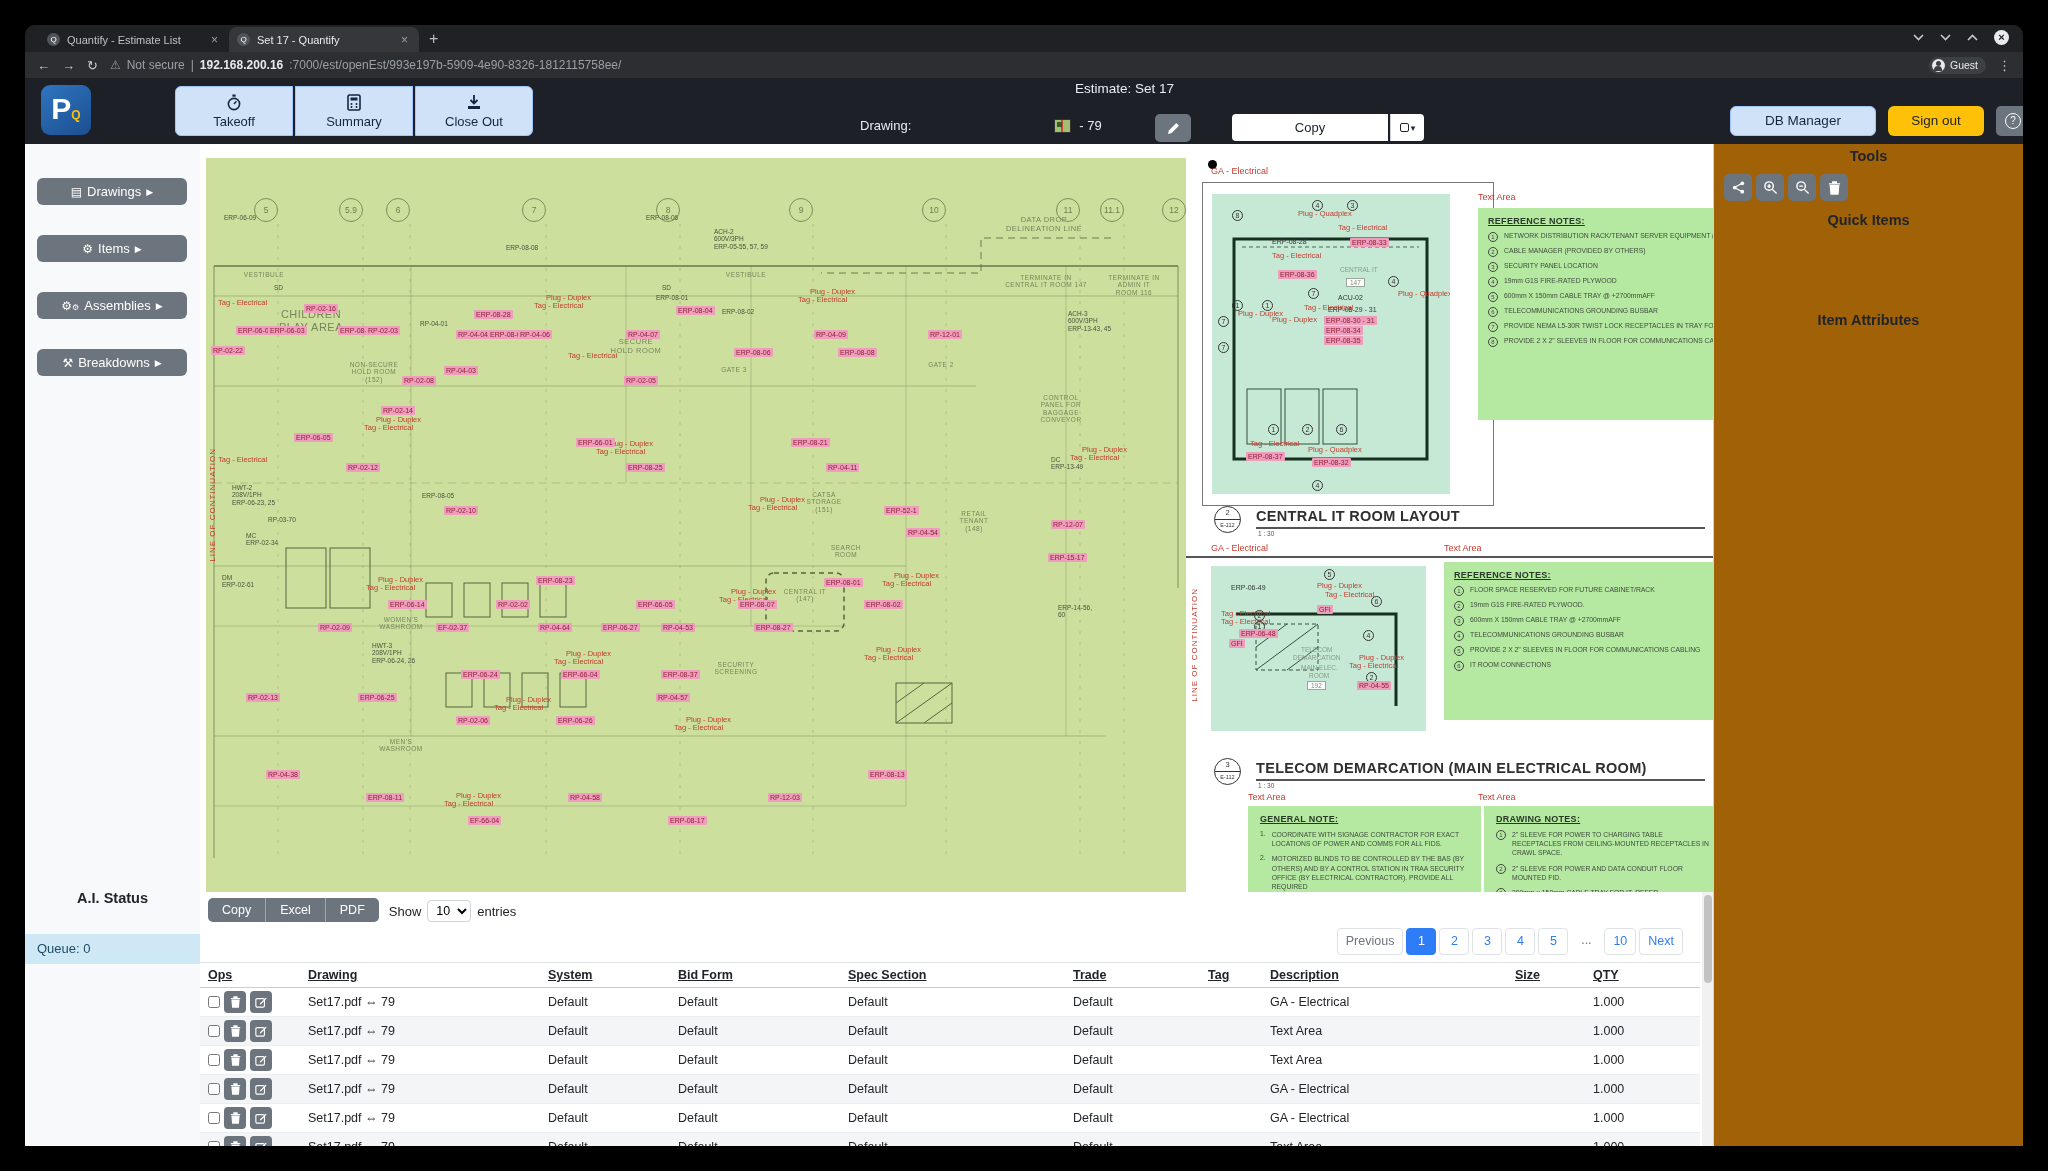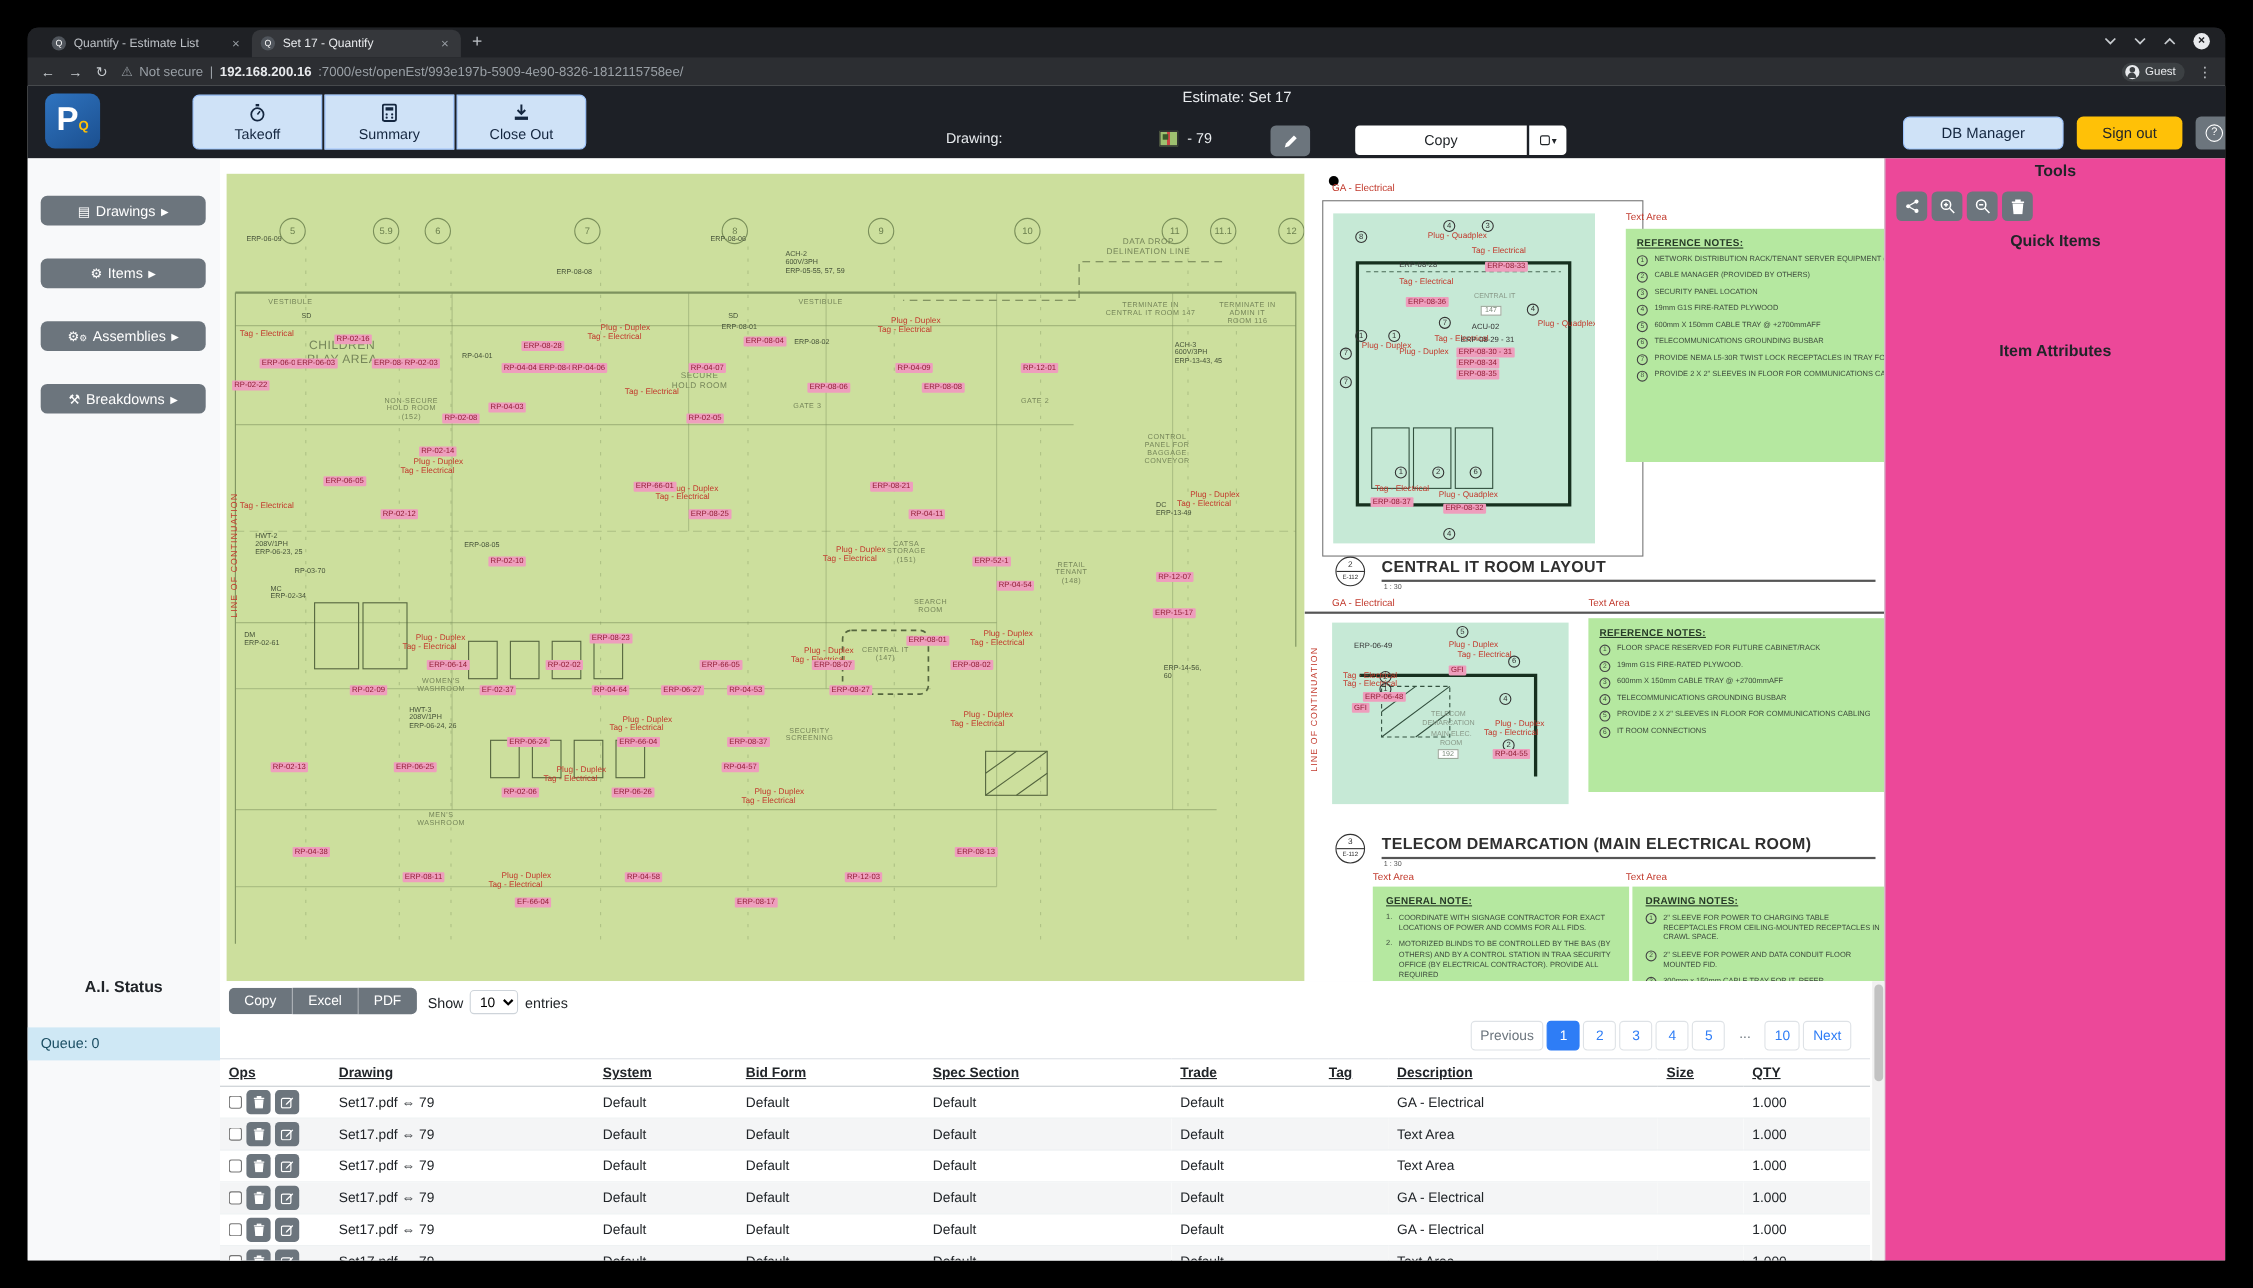--- a/index.html
+++ b/index.html
@@ -102,21 +102,21 @@
   .dtitle { position:absolute; left:70px; top:2px; right:8px; color:#2f2f2f; font-size:14.5px; font-weight:bold; border-bottom:2px solid #555; padding-bottom:3px; letter-spacing:0.3px; white-space:nowrap; overflow:hidden; }
   .dscale { position:absolute; left:72px; top:24px; font-size:6.5px; color:#555; }
   .fullline { position:absolute; left:0; width:527px; height:2px; background:#555; }
   .gnbox { position:absolute; background:#b5e8a0; padding:8px 12px; overflow:hidden; }
   #generalbox { left:62px; top:648px; width:233px; height:160px; }
   #drawnotesbox { left:298px; top:648px; width:240px; height:160px; }
   .gnbox .ntitle { font-size:9px; }
   .gnbox .nitem { font-size:6.8px; margin-bottom:6px; }
 
   
-  .tools { position:absolute; left:1688px; top:66px; width:310px; height:1002px; background:#ec4899; border-left:1px solid #d0d4d8; }
+  .tools { position:absolute; left:1688px; top:66px; width:310px; height:1002px; background:#a16207; border-left:1px solid #d0d4d8; }
   .tools h3 { text-align:center; font-size:14.5px; color:#212529; font-weight:bold; }
   .ttitle { padding-top:4px; }
   .ticons { position:absolute; left:10px; top:30px; display:flex; gap:4px; }
   .tico { width:28px; height:27px; background:#6c757d; border-radius:5px; display:flex; align-items:center; justify-content:center; }
   .qi-title { position:absolute; left:0; top:68px; width:100%; }
   .qirow { position:absolute; left:8px; top:116px; width:294px; height:34px; display:flex; align-items:stretch; }
   .qigroup { display:flex; border:1px solid #ced4da; border-radius:6px; background:#fff; overflow:hidden; flex:1; }
   .qibtn { width:48px; display:flex; align-items:center; justify-content:center; border-right:1px solid #ced4da; color:#555; }
   .qisel { flex:1; background:#d6d6d6; border:1px solid #666; margin:0; font-size:12.5px; color:#111; padding:0 4px; font-family:"Liberation Sans",sans-serif; }
   .qitrash { width:34px; margin-left:4px; background:#fff; border:1px solid #ced4da; border-radius:6px; display:flex; align-items:center; justify-content:center; }

